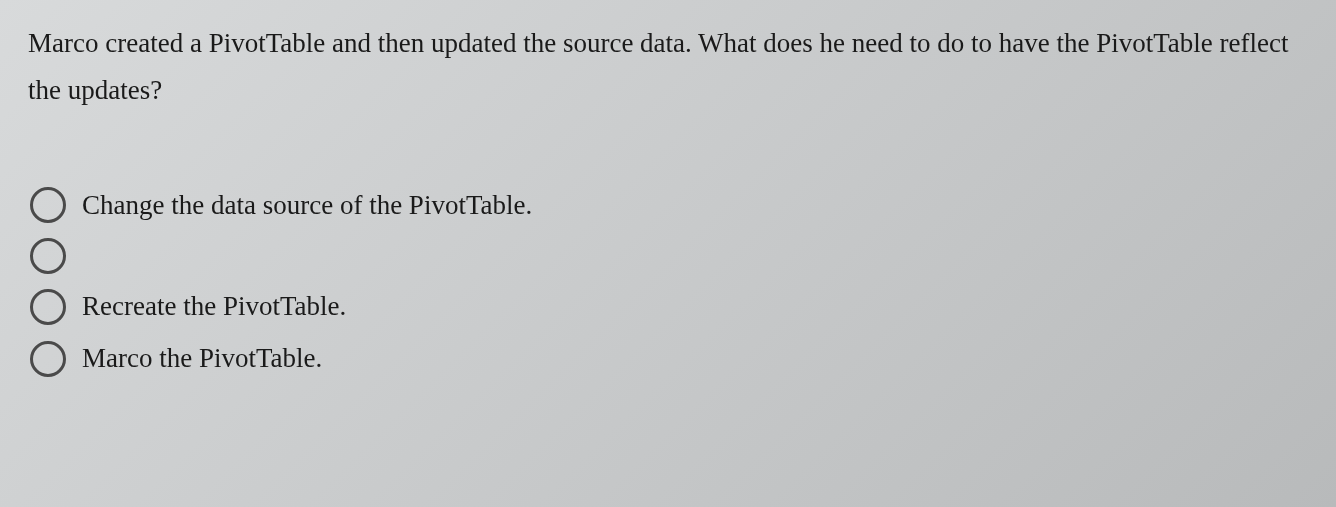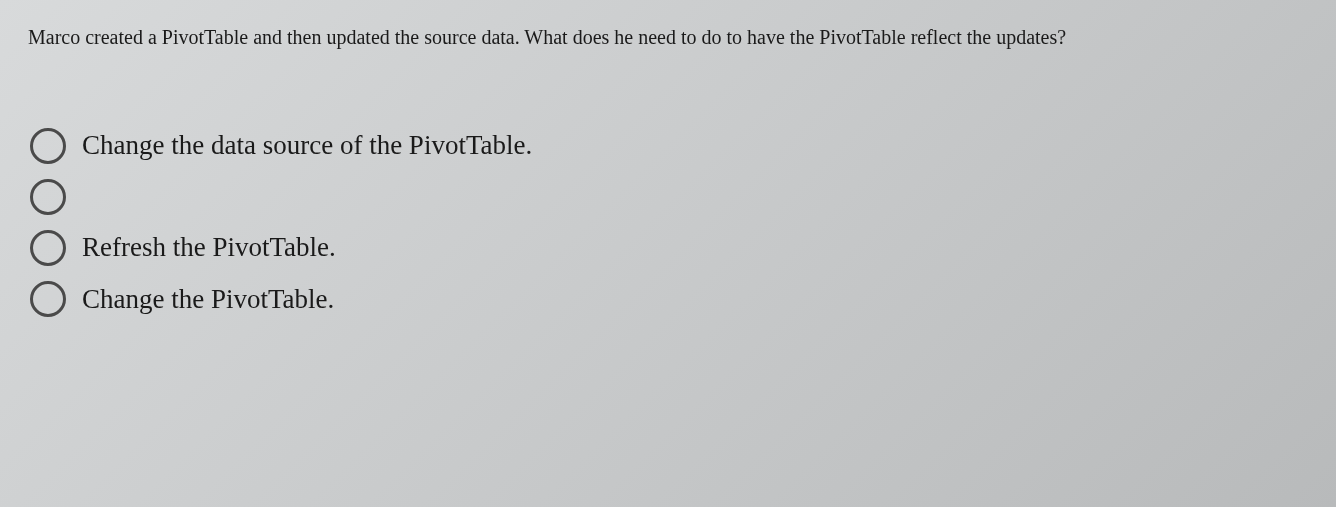--- a/index.html
+++ b/index.html
@@ -10,21 +10,21 @@
     body {
       width: 1336px;
       height: 507px;
       background: linear-gradient(135deg, #d8dadb 0%, #c8cacb 50%, #b8babb 100%);
       font-family: Georgia, 'Times New Roman', serif;
       padding: 20px 28px;
       color: #1a1a1a;
       overflow: hidden;
     }
     .question-text {
-      font-size: 20px;
+      font-size: 27px;
       line-height: 1.75;
       color: #1a1a1a;
       margin-bottom: 72px;
       font-weight: 400;
     }
     .options-container {
       display: flex;
       flex-direction: column;
       gap: 14px;
       padding-left: 2px;
@@ -58,19 +58,19 @@
 <div class="options-container">
   <div class="option-row">
     <div class="radio-circle"></div>
     <span class="option-label">Change the data source of the PivotTable.</span>
   </div>
   <div class="option-row">
     <div class="radio-circle"></div>
   </div>
   <div class="option-row">
     <div class="radio-circle"></div>
-    <span class="option-label">Refresh the PivotTable.</span>
+    <span class="option-label">Recreate the PivotTable.</span>
   </div>
   <div class="option-row">
     <div class="radio-circle"></div>
-    <span class="option-label">Change the PivotTable.</span>
+    <span class="option-label">Marco the PivotTable.</span>
   </div>
 </div>
 
 </body></html>

